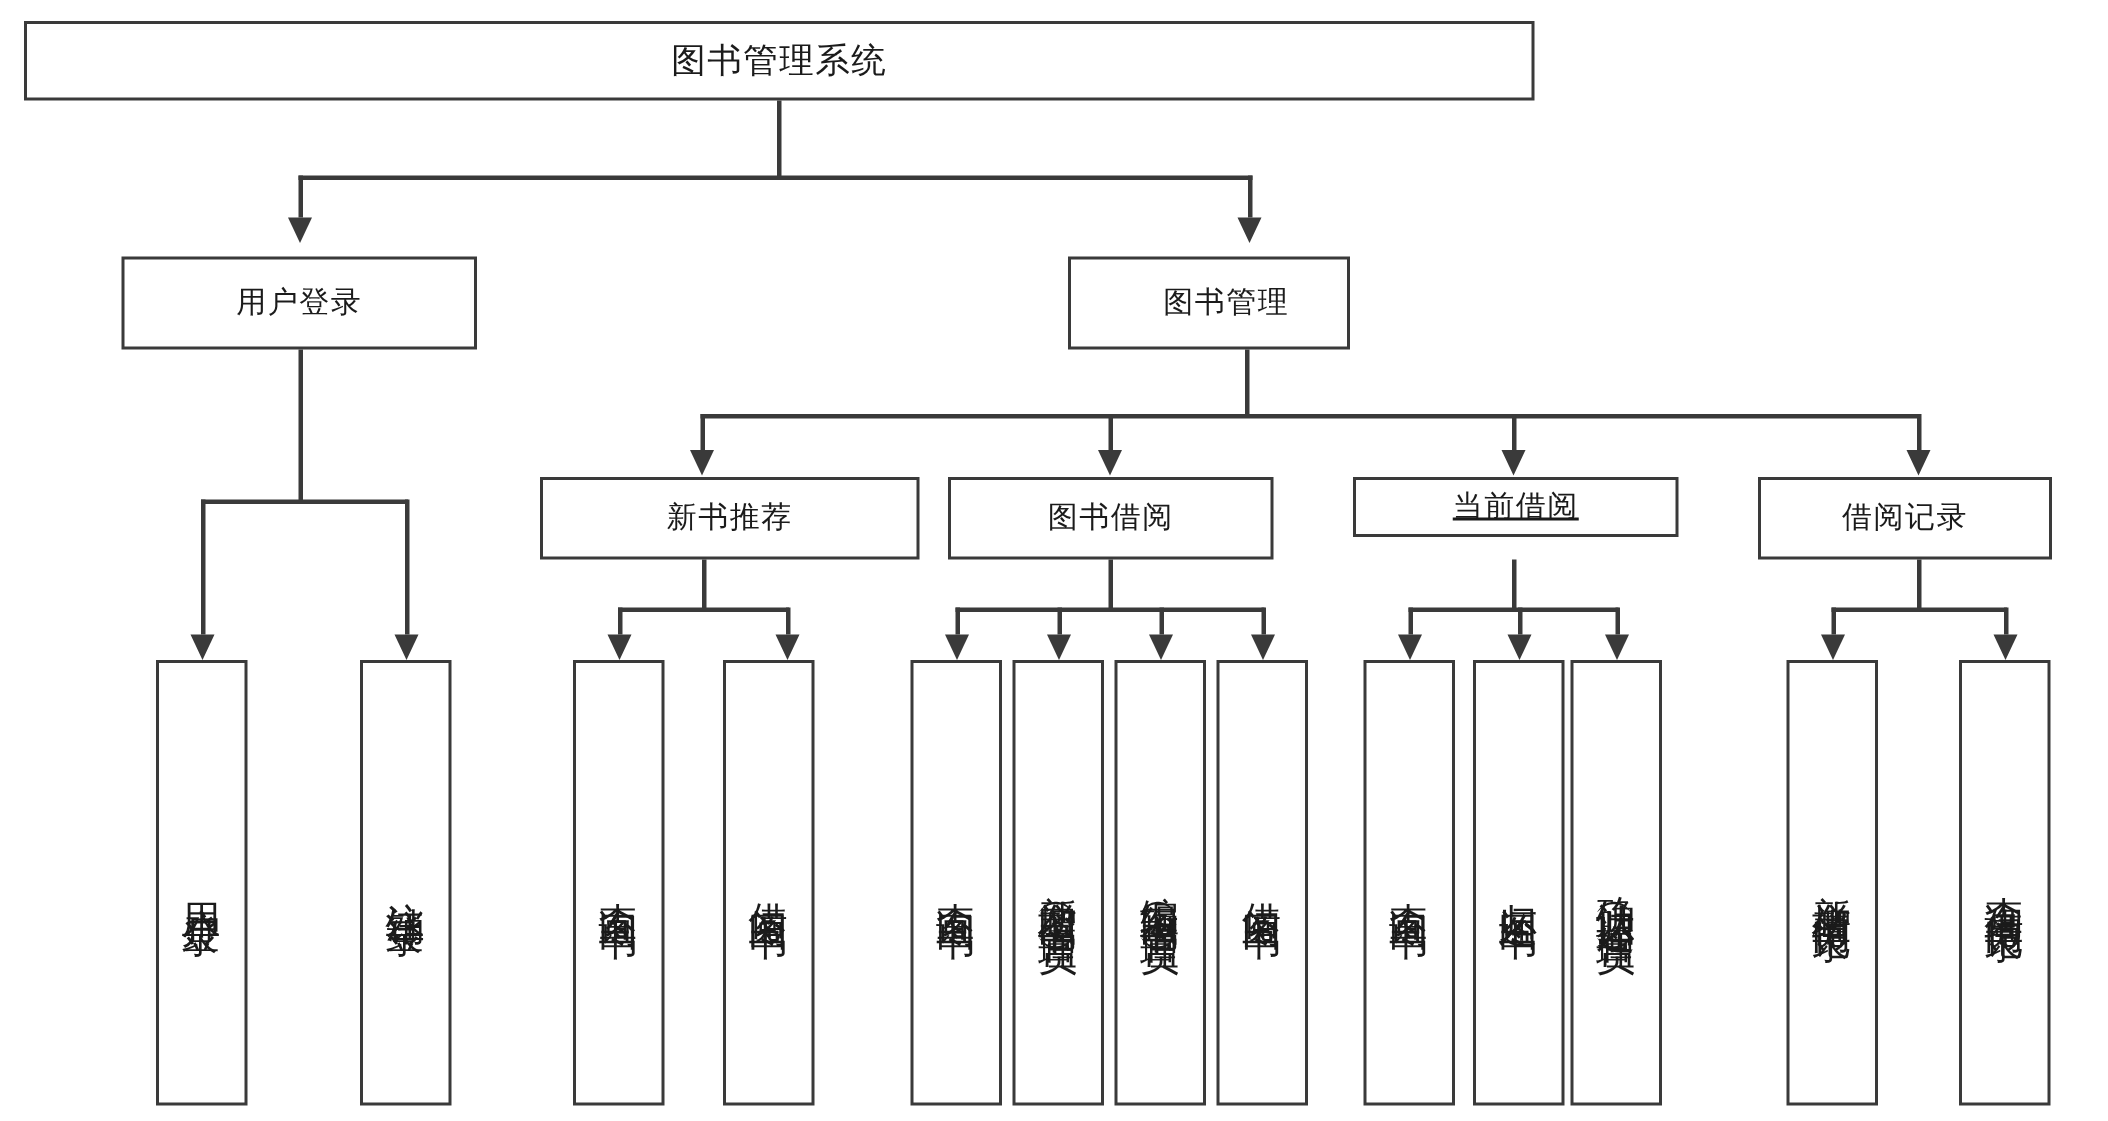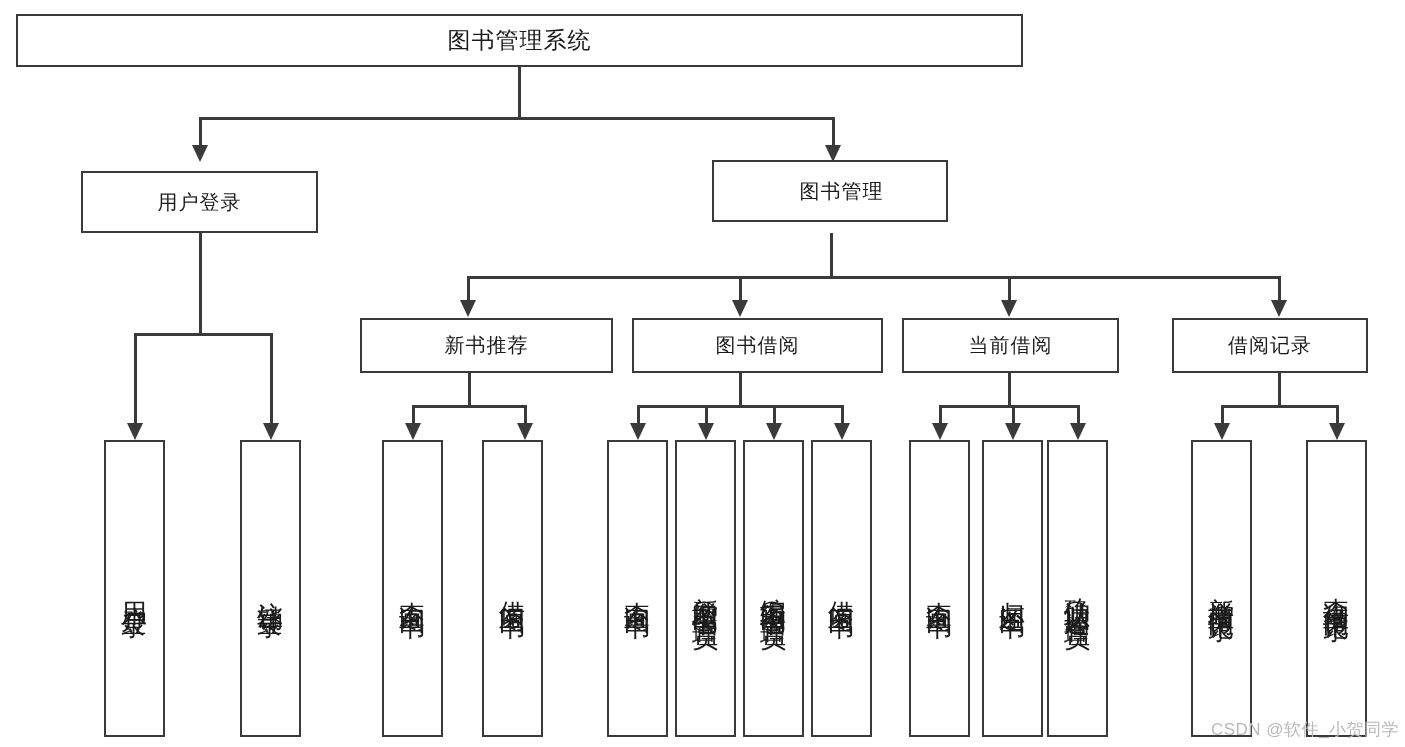--- a/index.html
+++ b/index.html
@@ -29,27 +29,27 @@
     white-space:pre;
   }
 
   
   #n-root{left:16px;top:14px;width:1007px;height:53px;}
   #n-root .lbl{font-size:23px;letter-spacing:1px;}
 
   
   .lvl1 .lbl{font-size:20px;letter-spacing:1px;}
   #n-login{left:81px;top:171px;width:237px;height:62px;}
-  #n-bookmgr{left:712px;top:160px;width:236px;height:62px;padding-left:23px;}
+  #n-bookmgr{left:712px;top:171px;width:188px;height:62px;padding-left:23px;}
 
   
   .lvl2 .lbl{font-size:20px;letter-spacing:1px;}
   #n-newbook{left:360px;top:318px;width:253px;height:55px;}
-  #n-borrow{left:632px;top:318px;width:251px;height:55px;}
-  #n-current{left:902px;top:318px;width:217px;height:55px;}
+  #n-borrow{left:632px;top:318px;width:217px;height:55px;}
+  #n-current{left:902px;top:318px;width:217px;height:40px;text-decoration:underline;}
   #n-record{left:1172px;top:318px;width:196px;height:55px;}
 
   
   .leaf{
     top:440px;height:297px;width:61px;
     border-width:2.5px;
     align-items:flex-start;
     justify-content:center;
     padding-top:0;
   }
@@ -213,15 +213,14 @@
     <span class="lbl">确认归还（管理员）</span>
   </div>
 
   <div class="node leaf" style="left:1191px;">
     <span class="lbl">新增借阅记录</span>
   </div>
   <div class="node leaf" style="left:1306px;">
     <span class="lbl">查询借阅记录</span>
   </div>
 
-  <div id="watermark">CSDN @软件_小贺同学</div>
 
 </div>
 
 </body></html>

